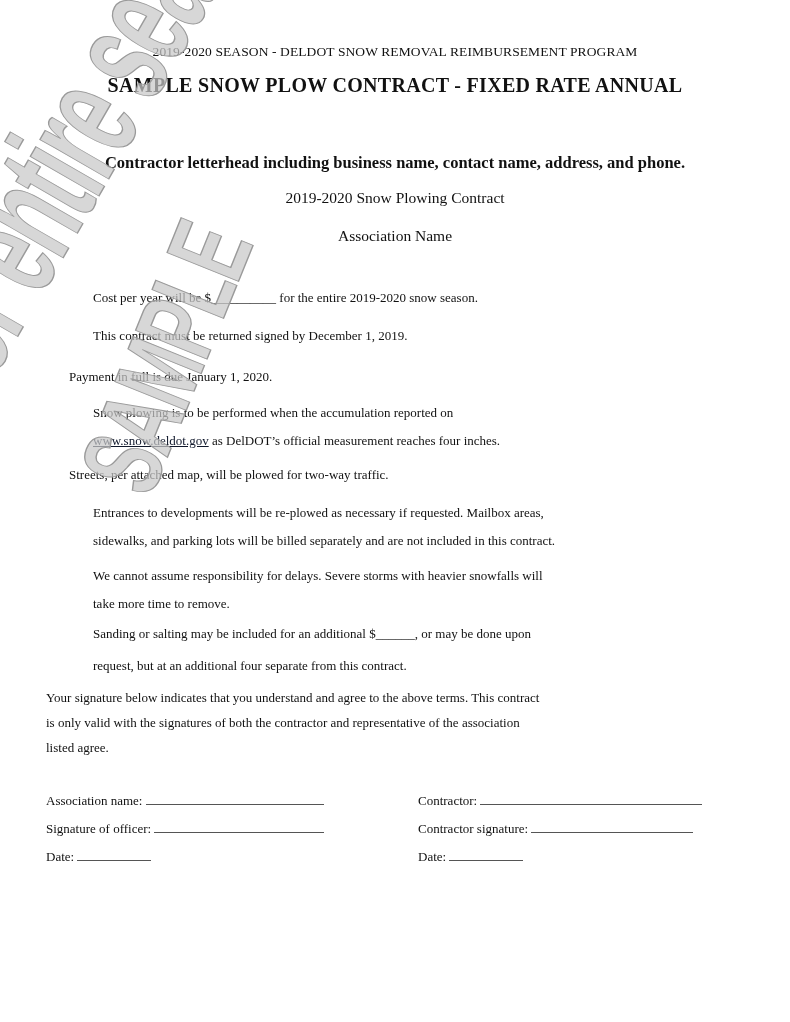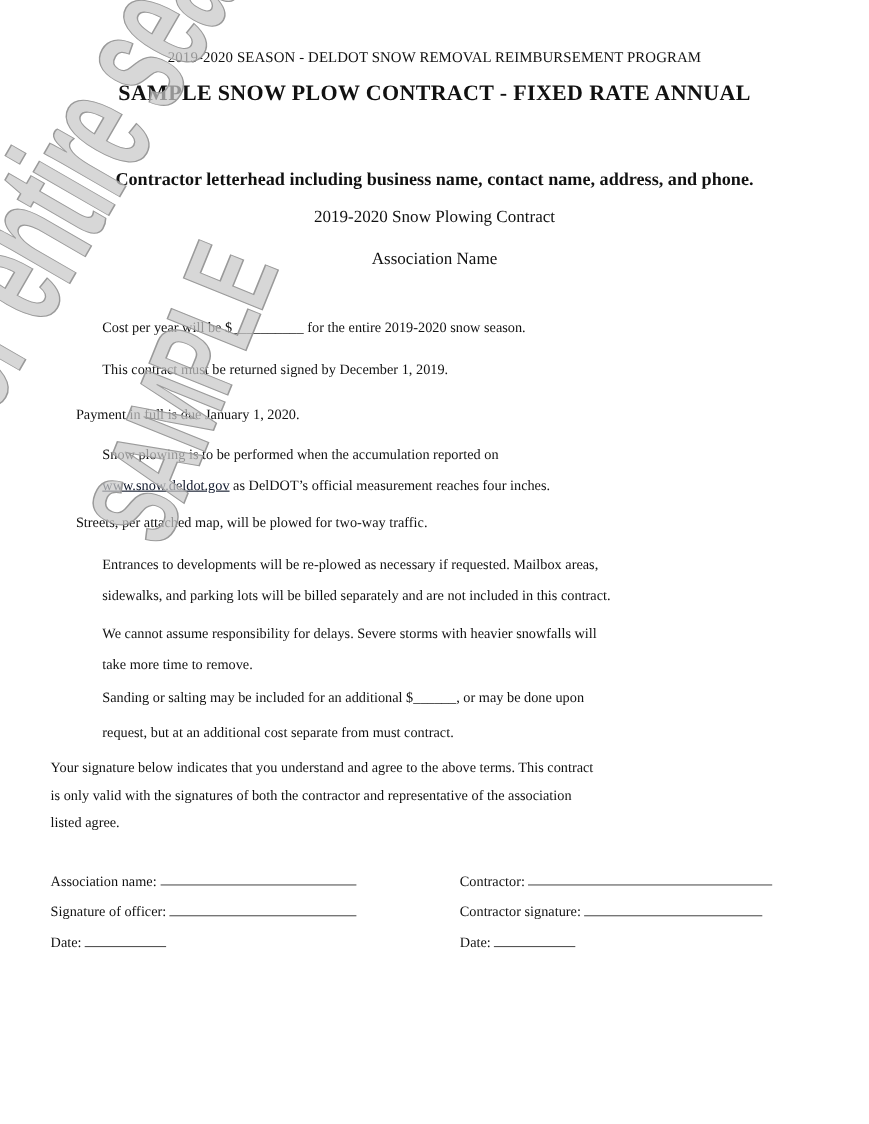--- a/index.html
+++ b/index.html
@@ -59,21 +59,21 @@
 
   <div class="abs p ind" style="top:499px;">Entrances to developments will be re-plowed as necessary if requested. Mailbox areas,</div>
   <div class="abs p ind" style="top:527px;">sidewalks, and parking lots will be billed separately and are not included in this contract.</div>
 
   <div class="abs p ind" style="top:562px;">We cannot assume responsibility for delays. Severe storms with heavier snowfalls will</div>
   <div class="abs p ind" style="top:590px;">take more time to remove.</div>
 
   <div class="abs p ind" style="top:620px;">
     <span>Sanding or salting may be included for an additional $</span><span>______</span><span>, or may be done upon</span>
   </div>
-  <div class="abs p ind" style="top:652px;">request, but at an additional cost separate from must contract.</div>
+  <div class="abs p ind" style="top:652px;">request, but at an additional four separate from this contract.</div>
 
   <div class="abs p full" style="top:685px; line-height:25px;">Your signature below indicates that you understand and agree to the above terms. This contract</div>
   <div class="abs p full" style="top:710px; line-height:25px;">is only valid with the signatures of both the contractor and representative of the association</div>
   <div class="abs p full" style="top:735px; line-height:25px;">listed agree.</div>
 
   <div class="abs sig" style="left:46px; top:792px;">
     <span>Association name:</span>
     <span class="line" style="width:178px;"></span>
   </div>
   <div class="abs sig" style="left:46px; top:820px;">

